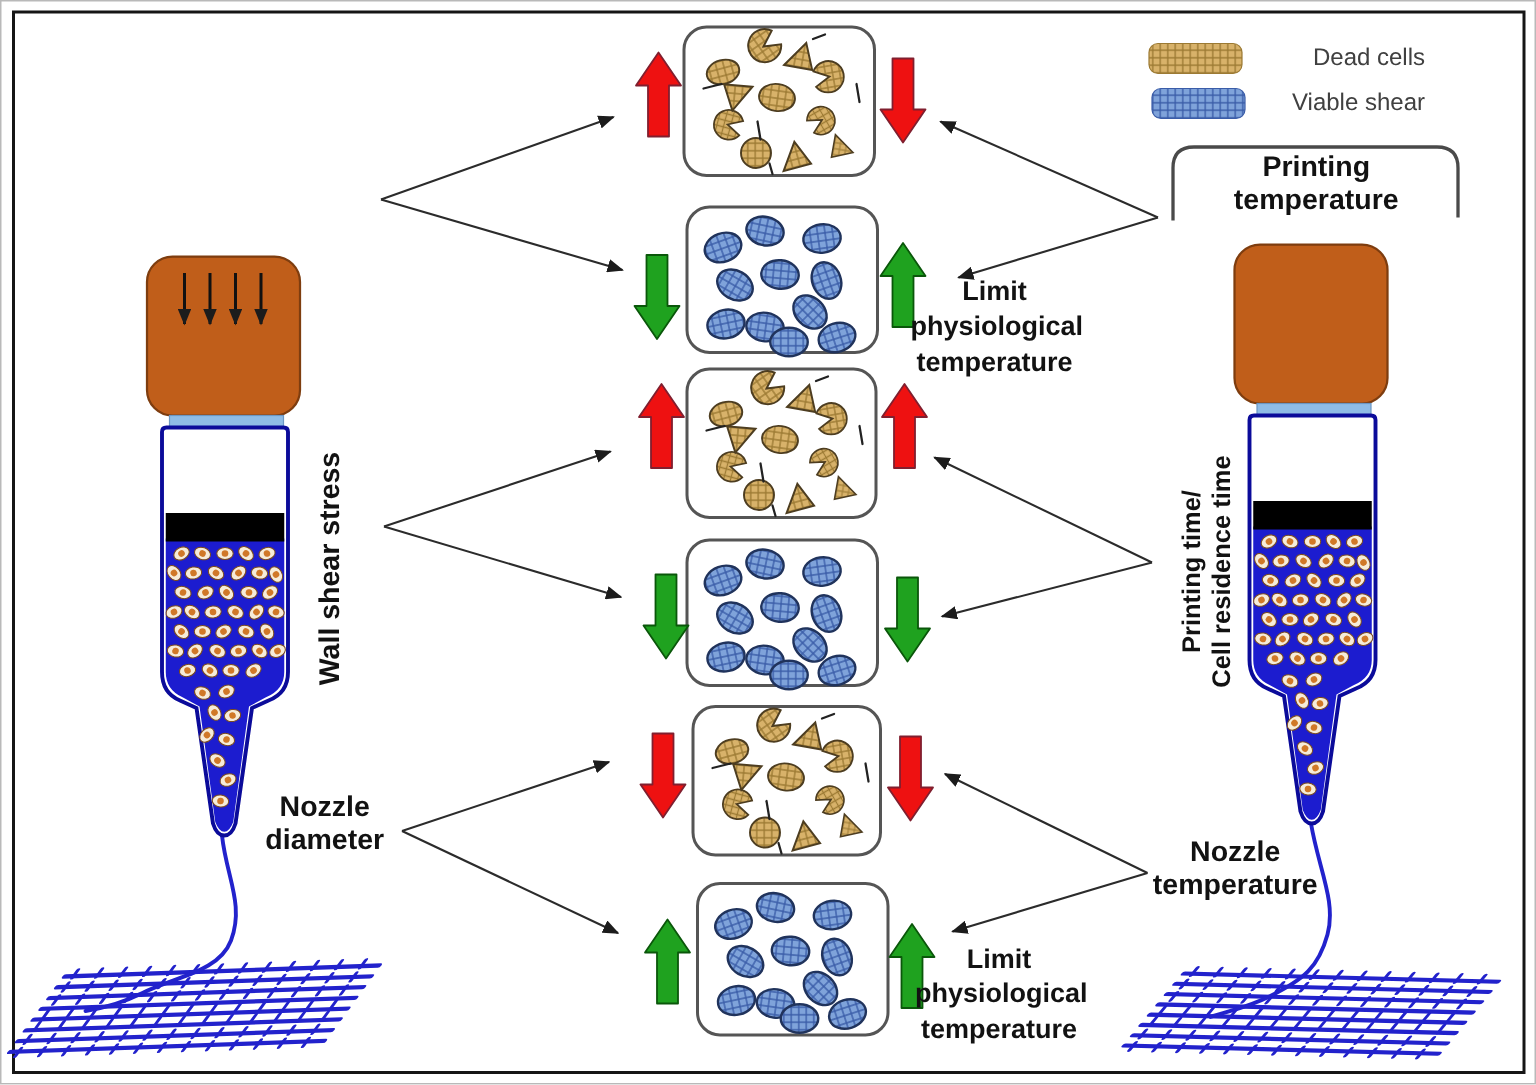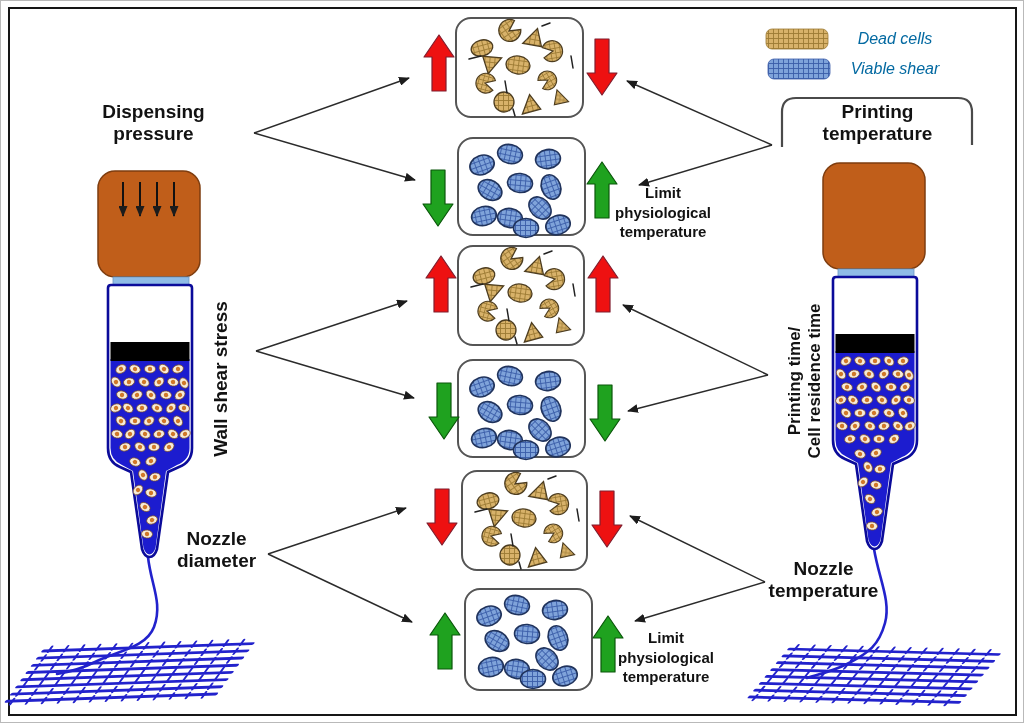--- a/index.html
+++ b/index.html
@@ -4,22 +4,22 @@
 <style>
   html,body{margin:0;padding:0;background:#e8e8e8;}
   .stage{position:relative;width:1024px;height:723px;background:#ffffff;
          border:1px solid #b9b9b9;box-sizing:border-box;overflow:hidden;
          font-family:"Liberation Sans", sans-serif;}
   .frame{position:absolute;left:7px;top:6px;right:6px;bottom:6px;border:2px solid #161616;}
   svg.gfx{position:absolute;left:0;top:0;}
   .lbl{position:absolute;color:#121212;font-weight:bold;text-align:center;
        white-space:pre-line;line-height:1.18;}
   .lbl.main{font-size:19px;}
-  .lbl.small{font-size:15px;line-height:1.3;}
-  .lbl.legend{font-weight:normal;font-size:16px;color:#0369a1;text-align:center;font-style:italic;}
+  .lbl.small{font-size:18px;line-height:1.3;}
+  .lbl.legend{font-weight:normal;font-size:16px;color:#404040;text-align:right;}
   .vert{transform:rotate(-90deg);}
 </style>
 </head>
 <body>
 
 <div class="stage">
   <div class="frame"></div>
 
   <svg class="gfx" width="1024" height="723" viewBox="0 0 1024 723">
     <defs>
@@ -256,22 +256,20 @@
         </g>
       <g transform="translate(444,640)">
           <polygon points="0,-28 15,-6 7,-6 7,28 -7,28 -7,-6 -15,-6" stroke-width="1.2" stroke-linejoin="round" fill="#1fa21f" stroke="#0a570a"></polygon>
         </g>
       <g transform="translate(607,643)">
           <polygon points="0,-28 15,-6 7,-6 7,28 -7,28 -7,-6 -15,-6" stroke-width="1.2" stroke-linejoin="round" fill="#1fa21f" stroke="#0a570a"></polygon>
         </g>
     </g>
   </svg>
 
-  <div class="lbl main" style="left:70px;top:100px;width:165px;">Dispensing
-pressure</div>
 
   <div class="lbl main vert" style="left:115px;top:367px;width:210px;height:22px;">Wall shear stress</div>
 
   <div class="lbl main" style="left:148px;top:527px;width:135px;">Nozzle
 diameter</div>
 
   <div class="lbl main" style="left:794px;top:100px;width:165px;">Printing
 temperature</div>
 
   <div class="lbl vert" style="left:690px;top:359px;width:230px;height:42px;font-size:17px;">Printing time/

